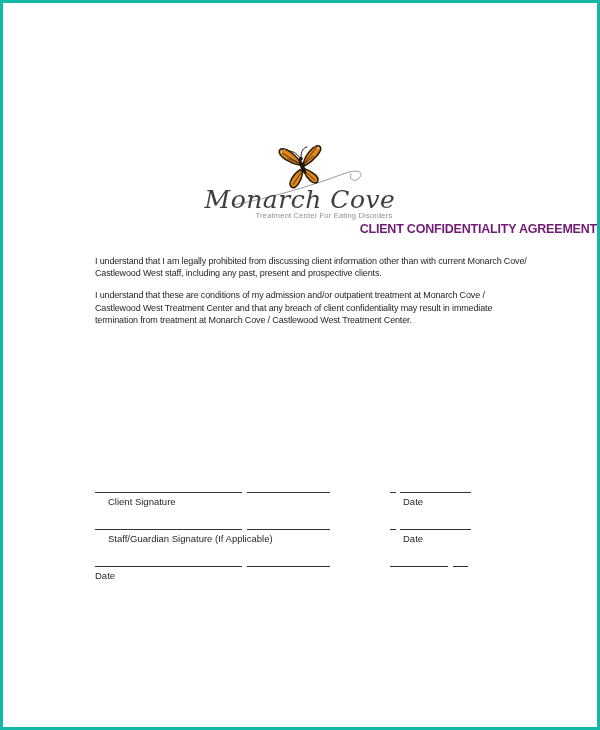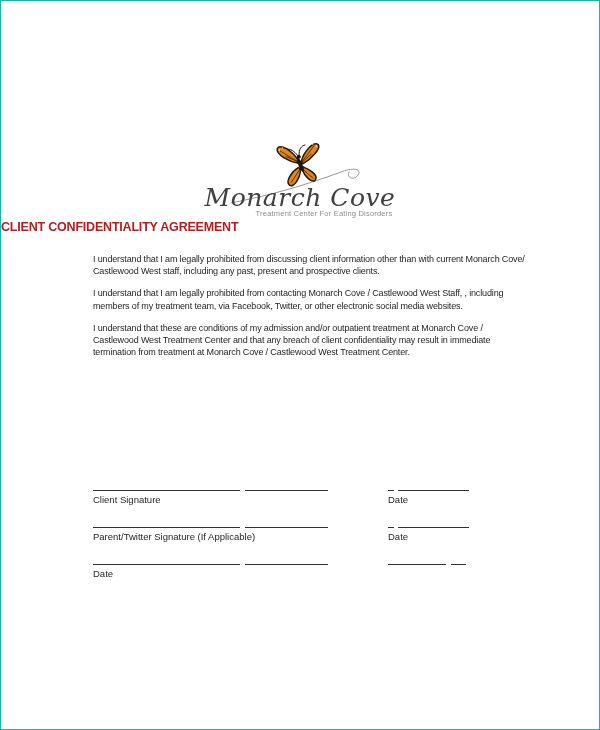--- a/index.html
+++ b/index.html
@@ -1,38 +1,38 @@
 <!DOCTYPE html>
 <html><head>
 <meta charset="utf-8">
 <style>
   html,body { margin:0; padding:0; background:#fff; }
   .page {
     position:relative; width:600px; height:730px; background:#ffffff;
-    box-sizing:border-box; border:1px solid #14b8a6; overflow:hidden;
+    box-sizing:border-box; border:3px solid #14b8a6; overflow:hidden;
     font-family:"Liberation Sans", sans-serif;
   }
 
   
   .logo-svg { position:absolute; left:200px; top:138px; }
   .brand-script {
     position:absolute; top:184px; left:0; width:100%; text-align:center;
     font-family:"DejaVu Serif", serif; font-style:italic;
     font-size:25px; line-height:1; color:#3f3f3f; letter-spacing:0.5px;
   }
   .brand-tagline {
     position:absolute; top:208px; left:0; width:100%; text-align:center;
     transform:translateX(24px);
     font-size:7.5px; letter-spacing:0.2px; color:#8f8f8f;
   }
 
   
   .doc-title {
-    position:absolute; top:219px; left:0; width:100%; text-align:left;
-    font-size:12.5px; font-weight:bold; letter-spacing:-0.2px; color:#b91c1c;
+    position:absolute; top:219px; left:0; width:100%; text-align:right;
+    font-size:12.5px; font-weight:bold; letter-spacing:-0.2px; color:#701a75;
   }
 
   
   .paragraphs {
     position:absolute; left:92px; top:252px;
     font-size:9px; line-height:12.2px; letter-spacing:-0.15px; color:#262626;
   }
   .para { white-space:pre; margin:0 16px 10px 0; }
 
   
@@ -41,21 +41,21 @@
   .line-row { display:flex; height:6px; }
   .left-group { display:flex; width:295px; }
   .seg { border-bottom:1px solid #333333; }
   .seg-a { width:147px; margin-right:5px; }
   .seg-b { width:83px; }
   .seg-c { width:6px; margin-right:4px; }
   .seg-d { width:71px; }
   .seg-e { width:58px; margin-right:5px; }
   .seg-f { width:15px; }
   .label-row { display:flex; padding-top:3px; font-size:9.5px; line-height:11px; }
-  .label-left { width:295px; }
+  .label-left { width:295px;margin-left:13px; }
 </style>
 </head>
 <body>
 
 <div class="page">
 
   <svg class="logo-svg" width="200" height="78" viewBox="0 0 200 78">
     <path d="M30,64 C70,56 102,47 140,33 C153,28 161,30 157,36 C153,42 145,39 148,33" fill="none" stroke="#999999" stroke-width="1" stroke-linecap="round"></path>
     <g transform="translate(74,1) rotate(-14 25 25)">
 
@@ -89,22 +89,20 @@
   </svg>
 
   <div class="brand-script">Monarch Cove</div>
   <div class="brand-tagline">Treatment Center For Eating Disorders</div>
 
   <div class="doc-title">CLIENT CONFIDENTIALITY AGREEMENT</div>
 
   <div class="paragraphs">
     <div class="para">I understand that I am legally prohibited from discussing client information other than with current Monarch Cove/
 Castlewood West staff, including any past, present and prospective clients.</div>
-    <div class="para">I understand that I am legally prohibited from contacting Monarch Cove / Castlewood West Staff, , including
-members of my treatment team, via Facebook, Twitter, or other electronic social media websites.</div>
     <div class="para">I understand that these are conditions of my admission and/or outpatient treatment at Monarch Cove /
 Castlewood West Treatment Center and that any breach of client confidentiality may result in immediate
 termination from treatment at Monarch Cove / Castlewood West Treatment Center.</div>
   </div>
 
   <div class="signatures">
 
     <div class="sig-row">
       <div class="line-row">
         <div class="left-group">
@@ -127,21 +125,21 @@
         <div class="left-group">
           <div class="seg seg-a"></div>
           <div class="seg seg-b"></div>
         </div>
         <div class="line-row">
           <div class="seg seg-c"></div>
           <div class="seg seg-d"></div>
         </div>
       </div>
       <div class="label-row">
-        <div class="label-left">Parent/Twitter Signature (If Applicable)</div>
+        <div class="label-left">Staff/Guardian Signature (If Applicable)</div>
         <div>Date</div>
       </div>
     </div>
 
     <div class="sig-row">
       <div class="line-row">
         <div class="left-group">
           <div class="seg seg-a"></div>
           <div class="seg seg-b"></div>
         </div>

